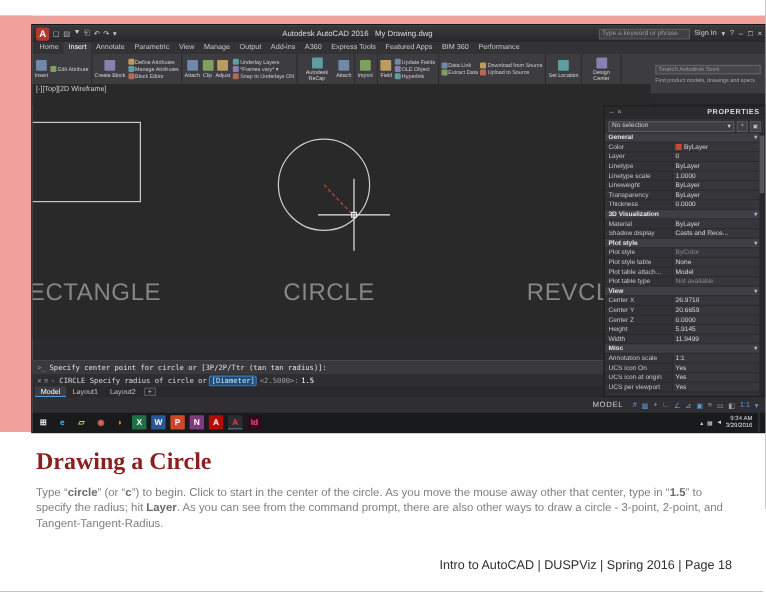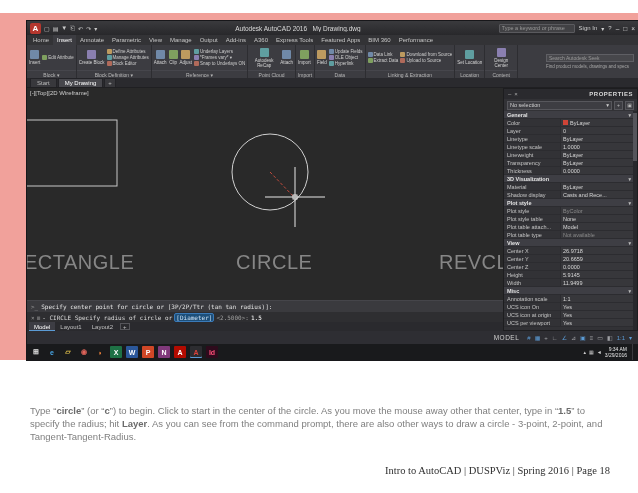--- a/index.html
+++ b/index.html
@@ -37,21 +37,21 @@
   .seek{margin-left:auto;display:flex;flex-direction:column;justify-content:center;gap:2px;padding:2px 4px;width:96px;flex:none}
   .seek input{height:8px;background:#47474b;border:1px solid #5f5f64;font-size:5px;color:#bbb;padding:0 2px;width:100%}
   .seek input::placeholder{color:#9a9a9a;font-size:5px}
   .seek-txt{font-size:4.5px;color:#a8a8a8;line-height:5px}
 
   .filetabs{position:absolute;top:57px;left:0;right:0;height:10px;background:#2a2a2e;display:flex;align-items:flex-end;gap:1px;padding-left:3px;border-bottom:1px solid #1f1f22}
   .ftab{height:9px;padding:0 6px;display:flex;align-items:center;font-size:6px;color:#bdbdbd;background:#38383c;border:1px solid #232327;border-bottom:none}
   .ftab.active{background:#47474c;color:#fff}
   .ftab.plus{padding:0 3px}
 
-  .canvas{position:absolute;top:67px;left:0;width:515px;height:212px;background:#292929;overflow:hidden}
+  .canvas{position:absolute;top:49px;left:0;width:515px;height:212px;background:#292929;overflow:hidden}
   .vplabel{position:absolute;left:3px;top:2px;font-size:6px;color:#cfcfcf}
   .bigtxt{position:absolute;top:163px;font-size:20px;letter-spacing:.5px;color:#868686;white-space:nowrap}
   .bt-l{left:-3px}.bt-c{left:209px}.bt-r{left:412px}
 
   .cmd{position:absolute;top:279px;left:0;width:477px;height:22px;background:#333336;border-top:1px solid #45454a;font-family:"DejaVu Sans Mono",monospace}
   .cmd-l1{height:11px;display:flex;align-items:center;gap:3px;padding:0 4px;font-size:6px;color:#e2e2e2;background:#3a3a3e;white-space:nowrap;overflow:hidden}
   .cmd-l2{height:11px;display:flex;align-items:center;gap:2px;padding:0 4px;font-size:6px;color:#dcdcdc;background:#2e2e31;white-space:nowrap;overflow:hidden}
   .cmd-ic{color:#9a9a9a;font-size:6px}
   .opt{background:#1d4f7a;border:1px solid #3a7ab8;border-radius:2px;padding:0 1px;color:#cfe3f5}
   .defv{color:#9f9f9f}
@@ -91,21 +91,21 @@
   .prow.sec .pv{flex:0 0 auto;background:transparent;border:none;padding-right:2px;font-size:5px;color:#bbb}
   .prow.dim .pv{color:#8a8a8a}
   .prow.swatch .pv::before{content:"";width:5px;height:5px;background:#cf4437;margin-right:2px;flex:none}
   .pscroll{position:absolute;right:0;top:22px;bottom:0;width:4px;background:#28282c}
   .pthumb{position:absolute;top:2px;right:0;width:4px;height:48px;background:#55555b}
 
   
   .slide-title{position:absolute;left:30px;top:374px;font-family:"Liberation Serif",serif;font-size:20px;font-weight:bold;color:#8b1e1e}
   .slide-body{position:absolute;left:30px;top:404px;width:580px;font-size:9.5px;line-height:13px;color:#7f7f7f}
   .slide-body b{color:#6b6b6b}
-  .slide-footer{position:absolute;right:28px;top:465px;font-family:Liberation Serif, serif;font-size:10.5px;color:#2f2f2f}
+  .slide-footer{position:absolute;right:28px;top:465px;font-family:Liberation Sans, sans-serif;font-size:10.5px;color:#2f2f2f}
 </style>
 </head>
 <body>
 
 <div class="page">
   <div class="band-top"></div>
   <div class="band-left"></div>
 
   <div class="acad">
 
@@ -500,17 +500,18 @@
         <div style="display:contents"><span>▴</span><span>▦</span><span>◄</span></div>
         <div class="clock">
           <div>9:34 AM</div>
           <div>3/29/2016</div>
         </div>
         <div class="showdesk"></div>
       </div>
     </div>
   </div>
 
+  <div class="slide-title">Drawing a Circle</div>
   <div class="slide-body">
     <span>Type “</span><b>circle</b><span>” (or “</span><b>c</b><span>”) to begin. Click to start in the center of the circle. As you move the mouse away other that center, type in “</span><b>1.5</b><span>” to specify the radius; hit </span><b>Layer</b><span>. As you can see from the command prompt, there are also other ways to draw a circle - 3-point, 2-point, and Tangent-Tangent-Radius.</span>
   </div>
   <div class="slide-footer">Intro to AutoCAD | DUSPViz | Spring 2016 | Page 18</div>
 </div>
 
 </body></html>

